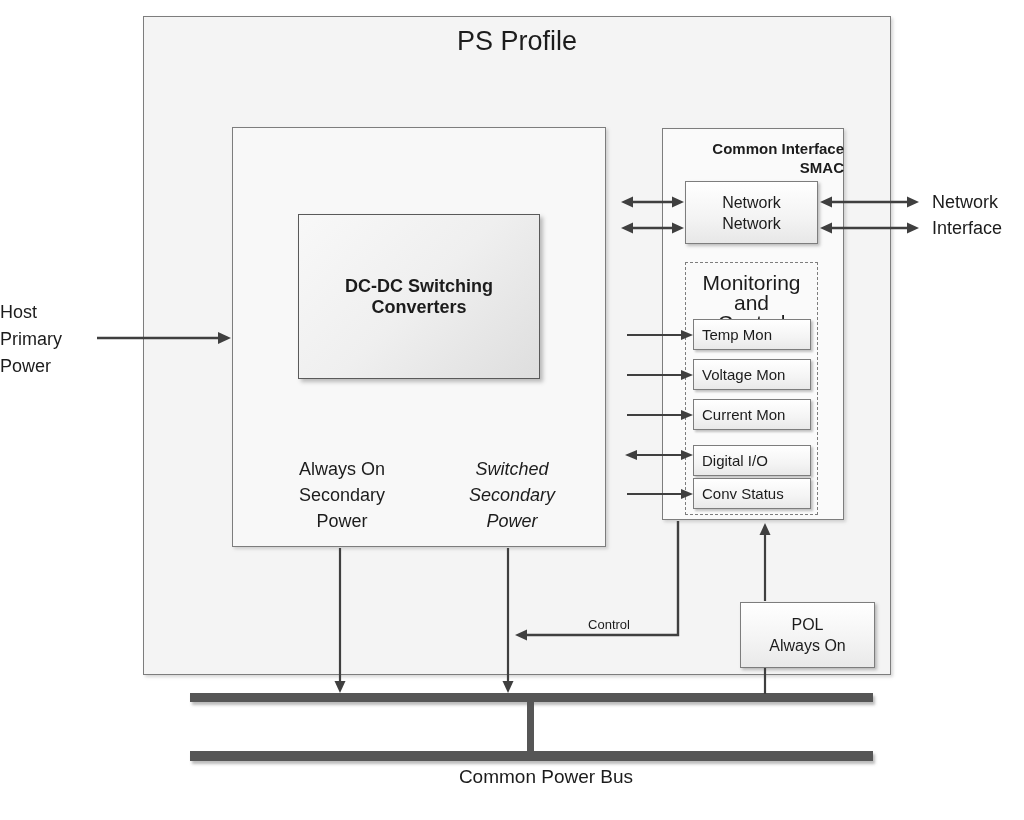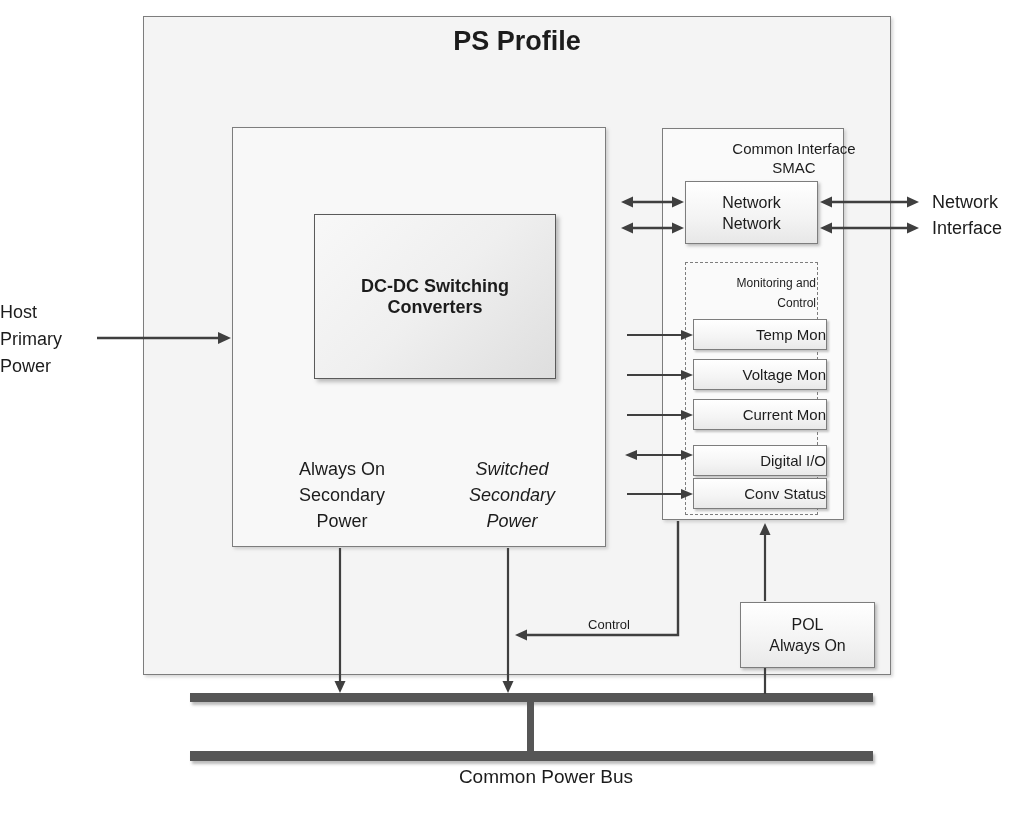--- a/index.html
+++ b/index.html
@@ -11,44 +11,44 @@
   .panel-outer{left:143px;top:16px;width:748px;height:659px;background:#f4f4f4;
     box-shadow:2px 2px 3px rgba(140,140,140,0.35);}
   .panel-core{left:232px;top:127px;width:374px;height:420px;background:#f8f8f8;
     box-shadow:2px 2px 3px rgba(140,140,140,0.35);}
   .panel-smac{left:662px;top:128px;width:182px;height:392px;background:#fafafa;
     box-shadow:2px 2px 3px rgba(140,140,140,0.35);}
   .box-dcdc{left:298px;top:214px;width:242px;height:165px;border-color:#5a5a5a;
     background:linear-gradient(135deg,#f8f8f8 0%,#efefef 50%,#dedede 100%);
     box-shadow:3px 3px 4px rgba(110,110,110,0.45);
     display:flex;align-items:center;justify-content:center;text-align:center;
-    font-weight:bold;font-size:18px;margin-left:16px;}
+    font-weight:bold;font-size:18px;}
   .box-router{left:685px;top:181px;width:133px;height:63px;
     background:linear-gradient(to bottom,#ffffff 0%,#f3f3f3 60%,#e7e7e7 100%);
     box-shadow:2px 2px 3px rgba(110,110,110,0.45);
     display:flex;flex-direction:column;align-items:center;justify-content:center;
     font-size:16px;line-height:21px;text-align:center;}
   .box-mon-outer{left:685px;top:262px;width:133px;height:253px;border:1px dashed #7d7d7d;background:transparent;}
-  .mon-box{left:693px;width:134px;height:31px;
+  .mon-box{left:693px;width:118px;height:31px;
     background:linear-gradient(to bottom,#ffffff 0%,#f4f4f4 60%,#e9e9e9 100%);
     box-shadow:2px 2px 2px rgba(110,110,110,0.4);
-    display:flex;align-items:center;justify-content:flex-end;font-size:15px;padding-left:8px;}
+    display:flex;align-items:center;justify-content:flex-start;font-size:15px;padding-left:8px;}
   .box-pol{left:697px;top:602px;width:135px;height:66px;
     background:linear-gradient(to bottom,#ffffff 0%,#f3f3f3 60%,#e9e9e9 100%);
     box-shadow:2px 2px 3px rgba(110,110,110,0.45);
     display:flex;flex-direction:column;align-items:center;justify-content:center;
     font-size:16px;line-height:21px;text-align:center;margin-left:43px;}
   .t{position:absolute;}
-  .title{left:143px;top:26px;width:748px;text-align:center;font-size:27px;font-weight:bold;}
+  .title{left:143px;top:26px;width:748px;text-align:center;font-size:27px;font-weight:normal;}
   .core-title{left:232px;top:137px;width:374px;text-align:center;font-size:16px;font-weight:bold;}
   .host-label{left:0px;top:299px;width:96px;text-align:left;font-size:18px;line-height:27px;}
   .alwayson-label{left:262px;top:456px;width:160px;text-align:center;font-size:18px;line-height:26px;}
   .switched-label{left:432px;top:456px;width:160px;text-align:center;font-size:18px;line-height:26px;font-style:italic;}
-  .smac-title{left:662px;top:139px;width:182px;text-align:center;font-size:15px;font-weight:normal;line-height:19px;margin-left:41px;}
-  .mon-title{left:687px;top:273px;width:129px;text-align:right;font-size:12px;line-height:20px;}
+  .smac-title{left:662px;top:139px;width:182px;text-align:right;font-size:15px;font-weight:bold;line-height:19px;}
+  .mon-title{left:687px;top:273px;width:129px;text-align:center;font-size:21px;line-height:20px;}
   .net-label{left:932px;top:189px;width:120px;text-align:left;font-size:18px;line-height:26px;}
   .control-label{left:559px;top:617px;width:100px;text-align:center;font-size:13px;}
   .bus-label{left:446px;top:766px;width:200px;text-align:center;font-size:19px;}
   .busbar{position:absolute;background:#565656;box-shadow:2px 3px 3px rgba(120,120,120,0.5);}
   .busbar-top{left:190px;top:693px;width:683px;height:9px;}
   .busbar-bottom{left:190px;top:751px;width:683px;height:10px;}
   .busconn{position:absolute;left:527px;top:702px;width:7px;height:49px;background:#565656;}
   .wires{position:absolute;left:0;top:0;z-index:5;}
 </style>
 </head>

